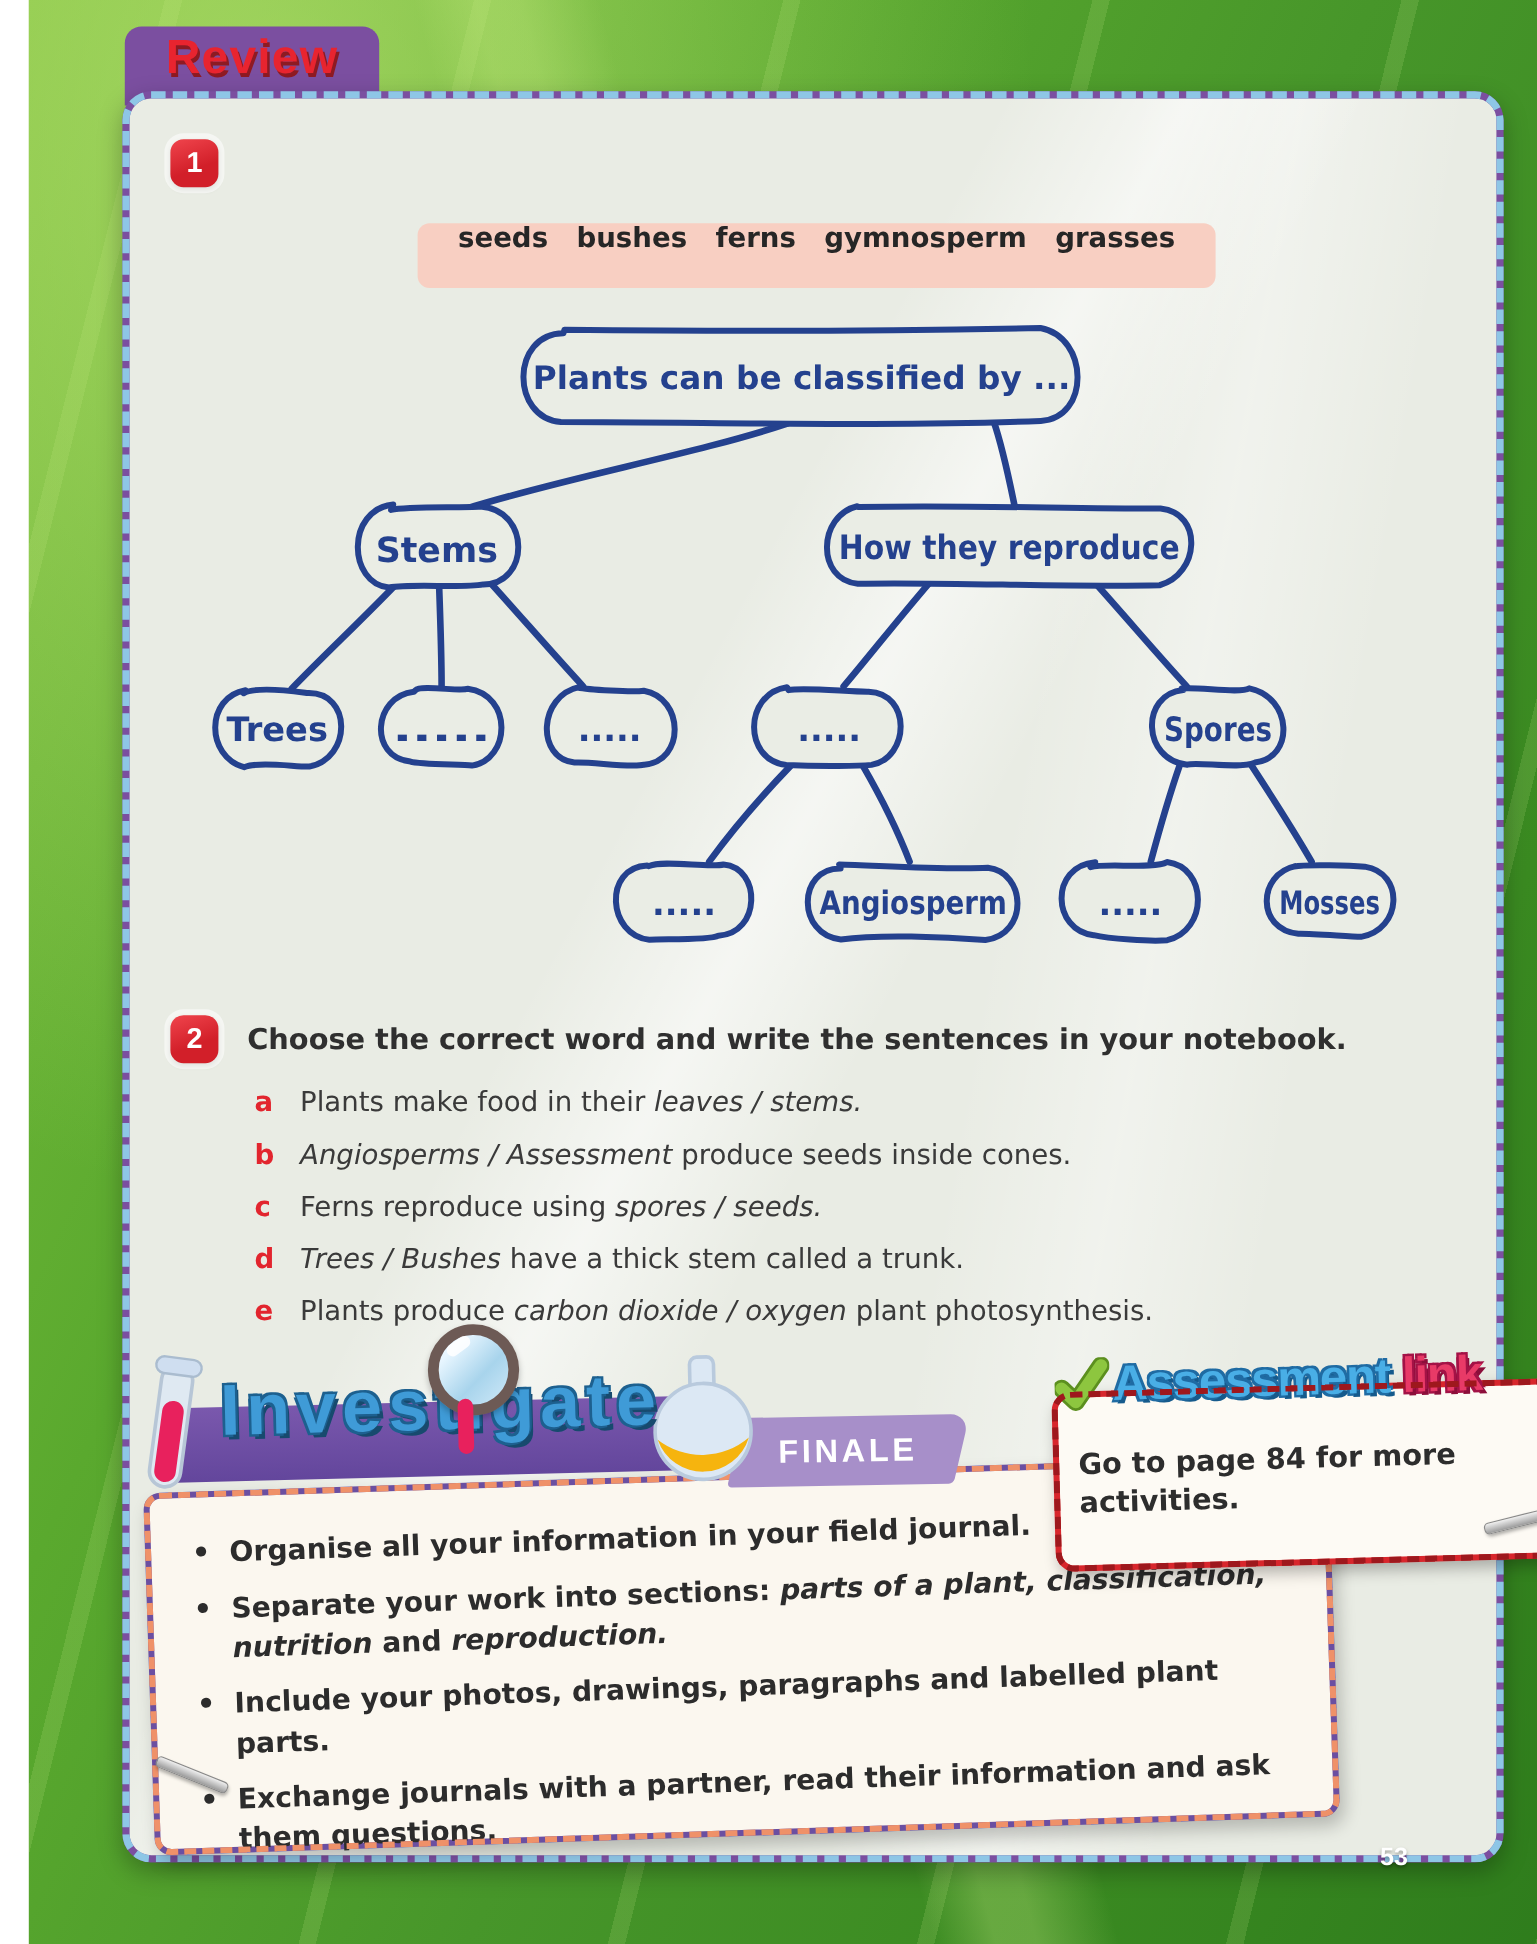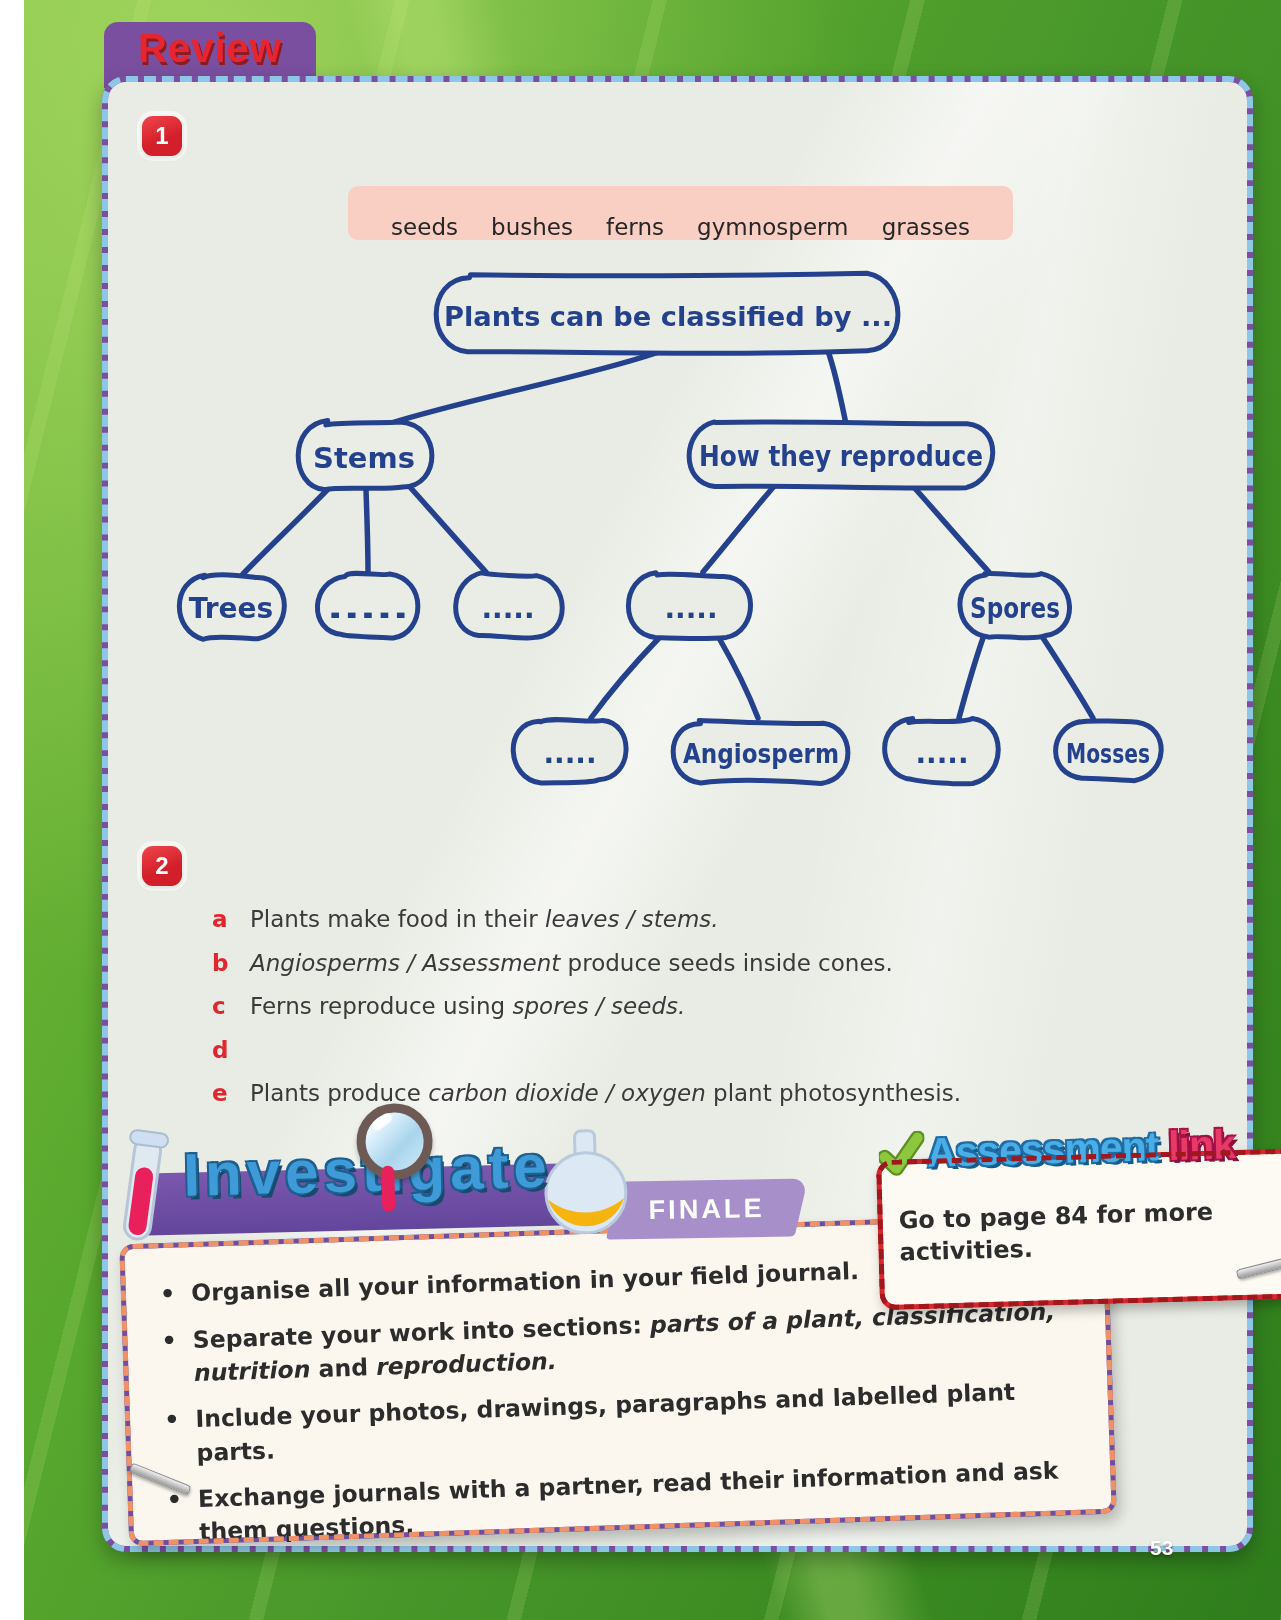--- a/index.html
+++ b/index.html
@@ -30,22 +30,22 @@
   #ex1-row{top:34px;} #ex2-row{top:764px;}
   .num-badge{flex:0 0 auto;width:40px;height:40px;border-radius:11px;
       background:linear-gradient(160deg,#f0454d,#d21f29 60%);color:#fff;font-weight:800;
       font-size:24px;display:flex;align-items:center;justify-content:center;
       box-shadow:0 0 0 5px rgba(255,255,255,.55),0 2px 4px rgba(0,0,0,.18);
       font-family:"Liberation Sans",sans-serif;}
   .ex-heading{font-family:"DejaVu Sans",sans-serif;font-size:24px;font-weight:700;
       color:#2f2f2f;line-height:40px;}
   
   #word-box{position:absolute;left:240px;top:104px;width:645px;height:54px;
-      background:#f8cfc2;border-radius:10px;display:flex;align-items:flex-end;
-      justify-content:space-evenly;padding:0 10px;}
+      background:#f8cfc2;border-radius:10px;display:flex;align-items:flex-start;
+      justify-content:space-evenly;padding:0 10px;font-weight:bold;}
   #word-box span{font-size:23px;color:#262626;}
   
   #mindmap-svg{position:absolute;left:8px;top:176px;}
   .mm-link{fill:none;stroke:#24418e;stroke-width:5.5;stroke-linecap:round;}
   .mm-bubble{fill:#eaede5;stroke:#24418e;stroke-width:5;stroke-linejoin:round;}
   .mm-label{fill:#24418e;font-weight:700;text-anchor:middle;dominant-baseline:central;
       font-family:"DejaVu Sans",sans-serif;}
   
   #ex2-items{position:absolute;left:104px;top:822px;right:40px;}
   .ex2-item{display:flex;gap:18px;margin-bottom:12px;line-height:31.5px;font-size:23px;color:#3a3a3a;}
@@ -185,36 +185,38 @@
           <text class="mm-label" x="826" y="495" font-size="28">.....</text>
         </g>
         <g>
           <path class="mm-bubble" d="M 962.3 464.2 C 972.5 461.9, 1011.4 463.4, 1021.3 464.2 C 1054.6 469.3, 1052.6 516.6, 1018.2 522.7 C 1007.5 522.4, 972.5 519.7, 966.0 520.2 C 930.4 516.4, 932.1 470.6, 963.4 463.8 Z"></path>
           <text class="mm-label" x="992" y="495" font-size="27" textLength="84" lengthAdjust="spacingAndGlyphs">Mosses</text>
         </g>
       </svg>
 
     <div class="ex-row" id="ex2-row">
       <div class="num-badge">2</div>
+      <div class="ex-heading">Choose the correct word and write the sentences in your notebook.</div>
     </div>
     <div id="ex2-items">
         <div class="ex2-item">
           <span class="letter">a</span>
           <span class="text"><span>Plants make food in their </span><span class="it">leaves / stems.</span></span>
         </div>
         <div class="ex2-item">
           <span class="letter">b</span>
           <span class="text"><span class="it">Angiosperms / Assessment</span><span> produce seeds inside cones.</span></span>
         </div>
         <div class="ex2-item">
           <span class="letter">c</span>
           <span class="text"><span>Ferns reproduce using </span><span class="it">spores / seeds.</span></span>
         </div>
         <div class="ex2-item">
           <span class="letter">d</span>
+          <span class="text"><span class="it">Trees / Bushes</span><span> have a thick stem called a trunk.</span></span>
         </div>
         <div class="ex2-item">
           <span class="letter">e</span>
           <span class="text"><span>Plants produce </span><span class="it">carbon dioxide / oxygen</span><span> plant photosynthesis.</span></span>
         </div>
       </div>
 
     <div id="investigate-box">
       <div id="inv-bullets">
           <div class="bullet-item">

